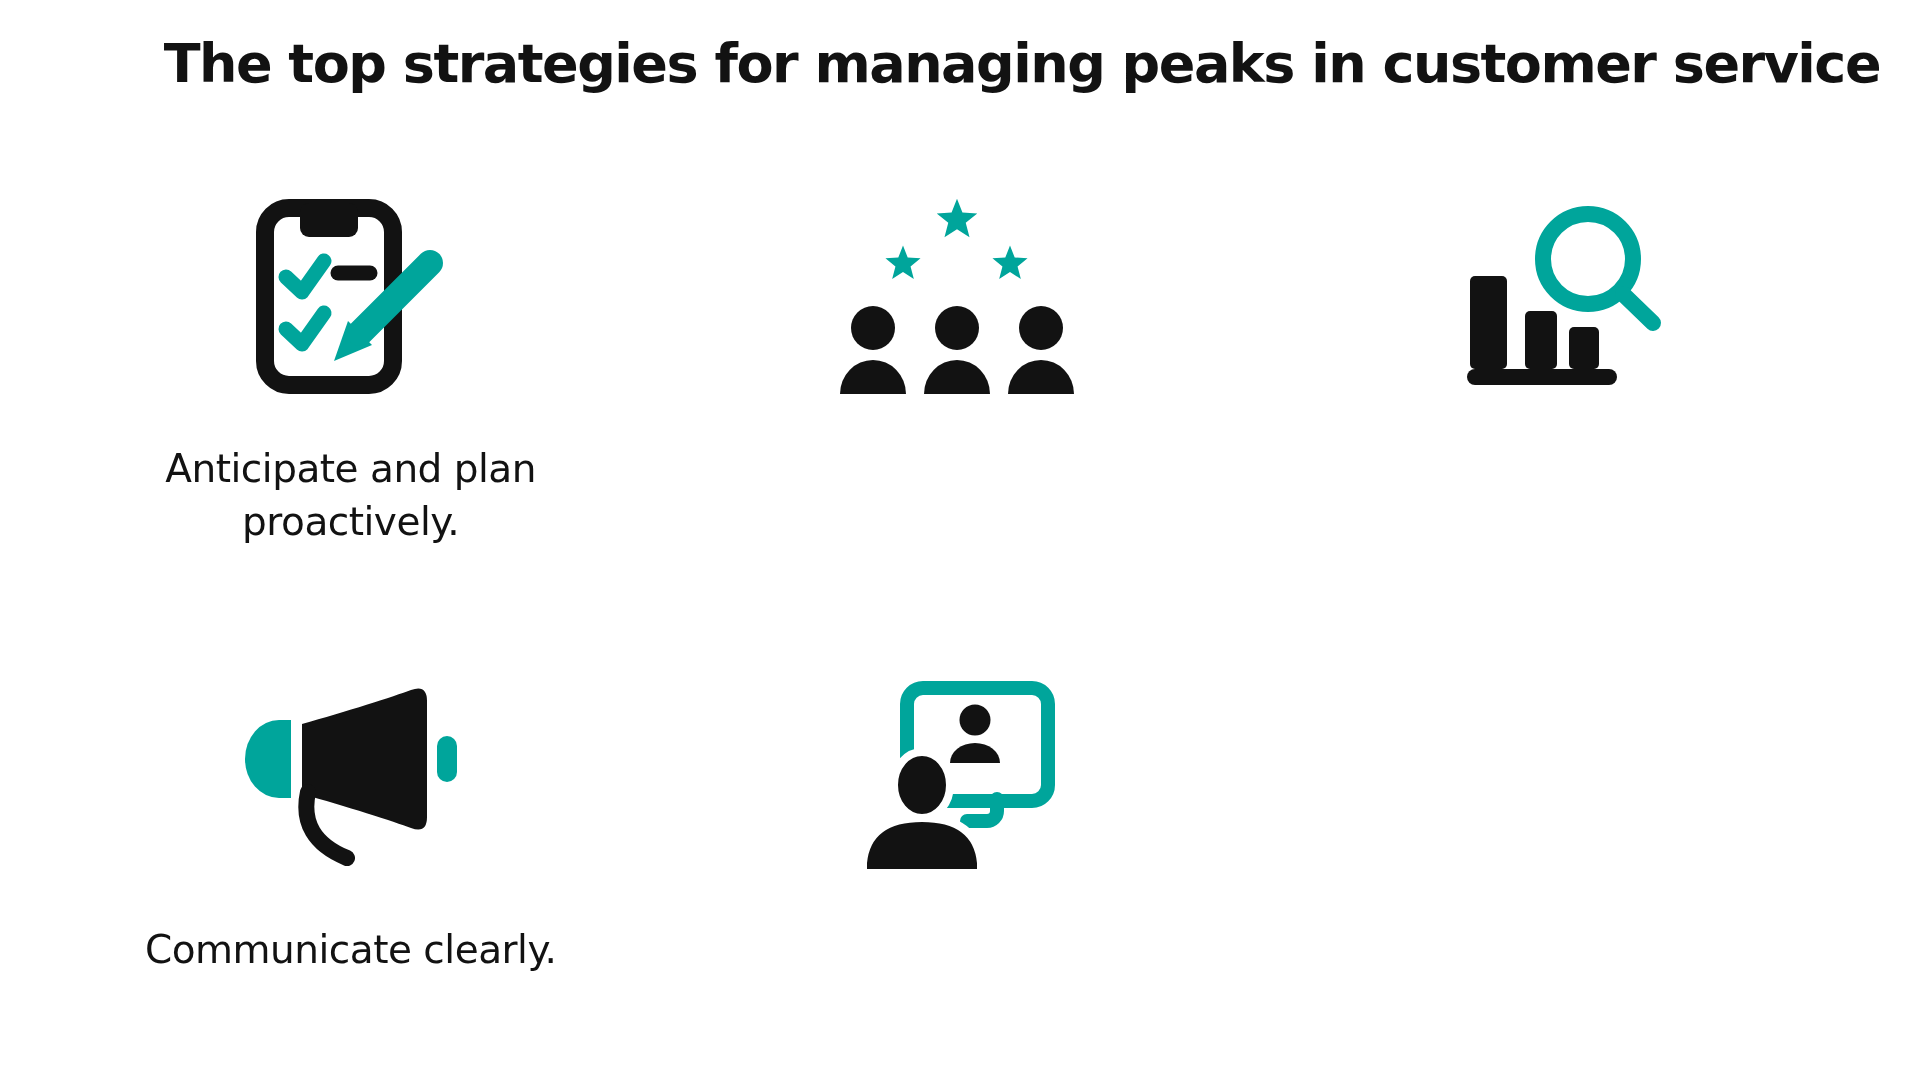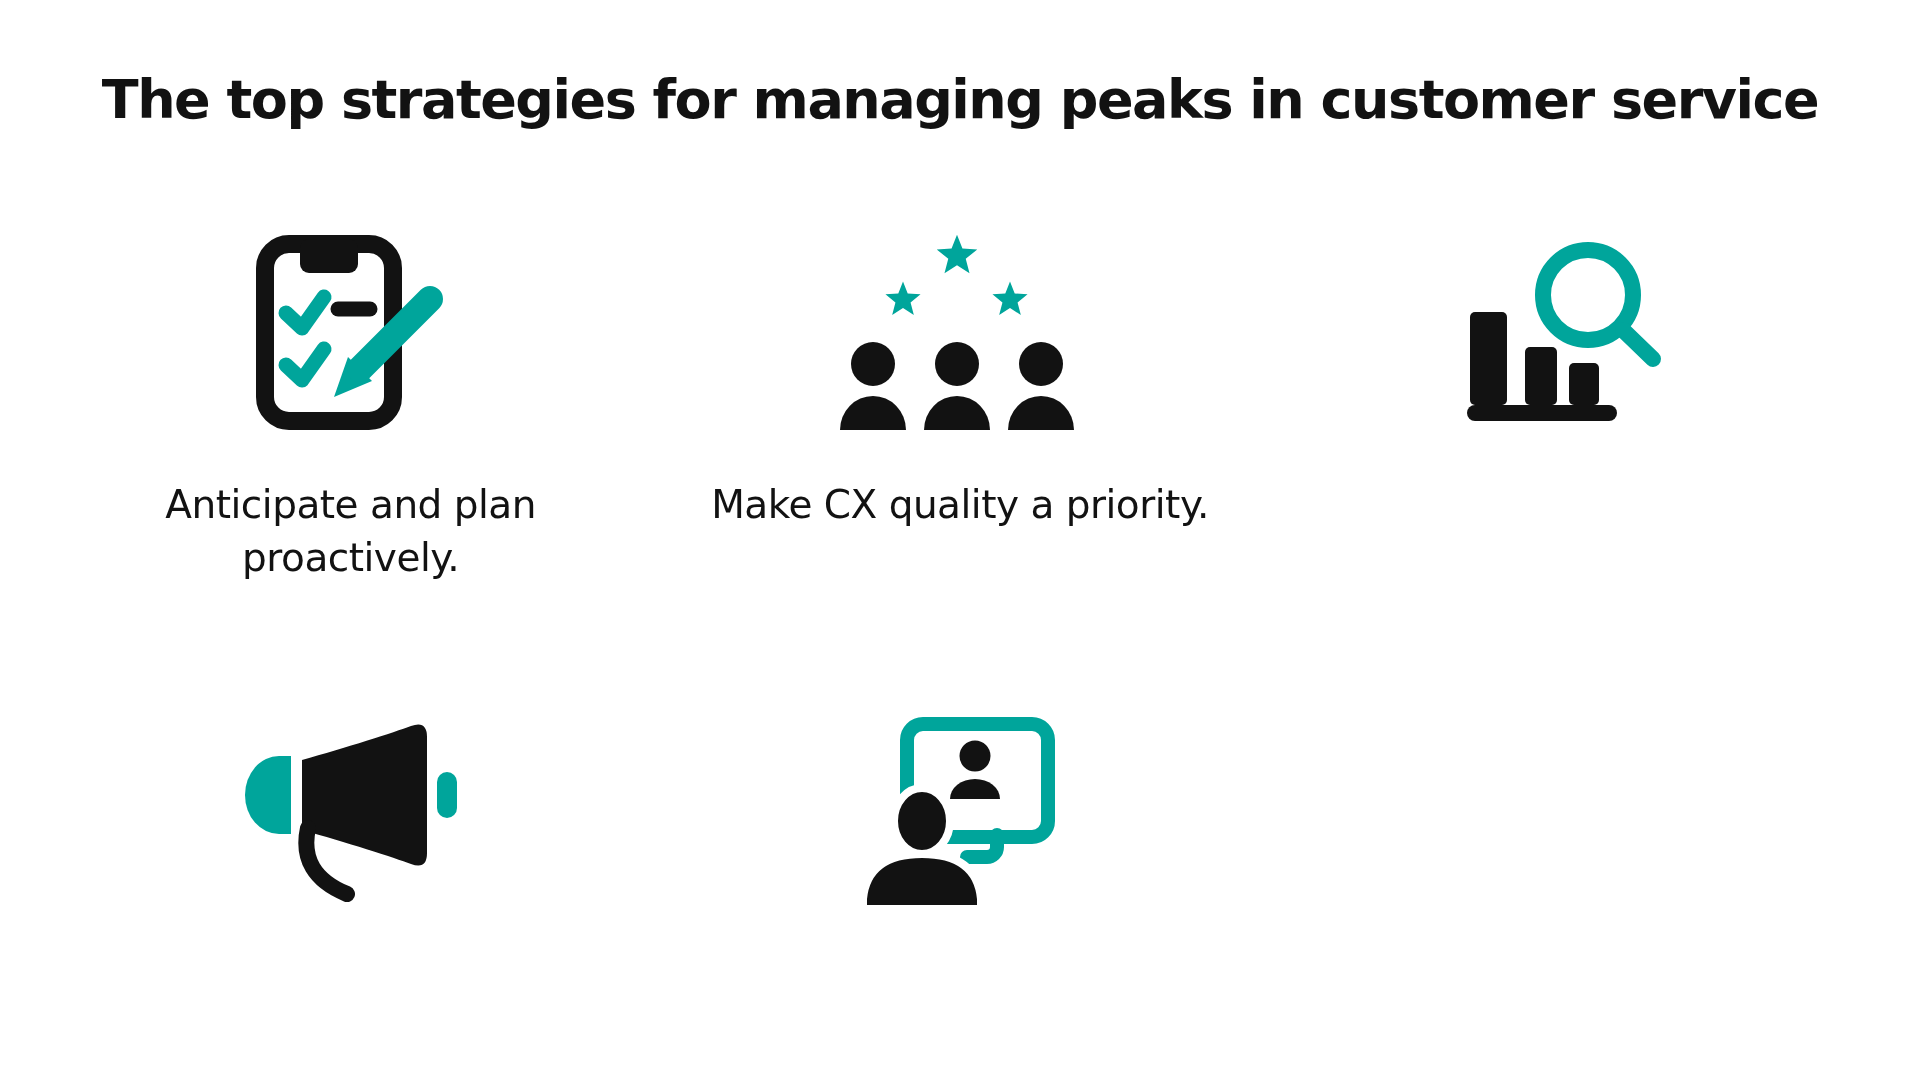--- a/index.html
+++ b/index.html
@@ -8,22 +8,22 @@
     --background:#ffffff;
   }
   html,body{margin:0;padding:0;}
   body{
     width:1920px;height:1080px;overflow:hidden;
     background:var(--background);
     font-family:"DejaVu Sans","Liberation Sans",sans-serif;
     color:var(--ink);
   }
   .title{
-    margin:68px 40px 0 40px;
-    text-align:center;
+    margin:32px 40px 0 40px;
+    text-align:right;
     font-size:54px;
     font-weight:700;
     letter-spacing:-1.5px;
     color:var(--ink);
     white-space:nowrap;
   }
   .grid{
     display:grid;
     grid-template-columns:repeat(3,1fr);
     padding:0 46px;
@@ -85,21 +85,20 @@
         <g fill="var(--ink)">
           <circle cx="33" cy="130" r="22"></circle>
           <circle cx="117" cy="130" r="22"></circle>
           <circle cx="201" cy="130" r="22"></circle>
           <path d="M0,196 a33,34 0 0 1 66,0 z"></path>
           <path d="M84,196 a33,34 0 0 1 66,0 z"></path>
           <path d="M168,196 a33,34 0 0 1 66,0 z"></path>
         </g>
       </svg>
     </div>
-    <div class="label">Make CX quality a priority.</div>
   </div>
 
   <div class="cell">
     <div class="icon-box">
       <svg width="205" height="185" viewBox="0 0 205 185">
         <rect x="3" y="72" width="37" height="93" rx="5" fill="var(--ink)"></rect>
         <rect x="58" y="107" width="32" height="58" rx="5" fill="var(--ink)"></rect>
         <rect x="102" y="123" width="30" height="42" rx="5" fill="var(--ink)"></rect>
         <rect x="0" y="165" width="150" height="16" rx="8" fill="var(--ink)"></rect>
         <circle cx="121" cy="55" r="45" fill="none" stroke="var(--accent)" stroke-width="16"></circle>
@@ -110,20 +109,21 @@
 
   <div class="cell">
     <div class="icon-box">
       <svg width="212" height="178" viewBox="0 0 212 178">
         <path d="M34,32 a34,39 0 0 0 0,78 h12 v-78 z" fill="var(--accent)"></path>
         <rect x="192" y="48" width="20" height="46" rx="10" fill="var(--accent)"></rect>
         <path d="M57,36 C100,24 150,8 166,2 Q182,-4 182,13 V129 Q182,146 166,140 C150,134 100,118 57,106 Z" fill="var(--ink)"></path>
         <path d="M63,104 Q53,150 102,170" fill="none" stroke="var(--ink)" stroke-width="16" stroke-linecap="round"></path>
       </svg>
     </div>
+    <div class="label">Communicate clearly.</div>
   </div>
 
 
   <div class="cell">
     <div class="icon-box">
       <svg width="190" height="192" viewBox="0 0 190 192">
         <rect x="42" y="7" width="141" height="113" rx="16" fill="none" stroke="var(--accent)" stroke-width="14"></rect>
         <path d="M132,118 v12 a10,10 0 0 1 -10,10 H102" fill="none" stroke="var(--accent)" stroke-width="14" stroke-linecap="round"></path>
         <circle cx="110" cy="39" r="15.5" fill="var(--ink)"></circle>
         <path d="M85,82 a25,20 0 0 1 50,0 z" fill="var(--ink)"></path>

